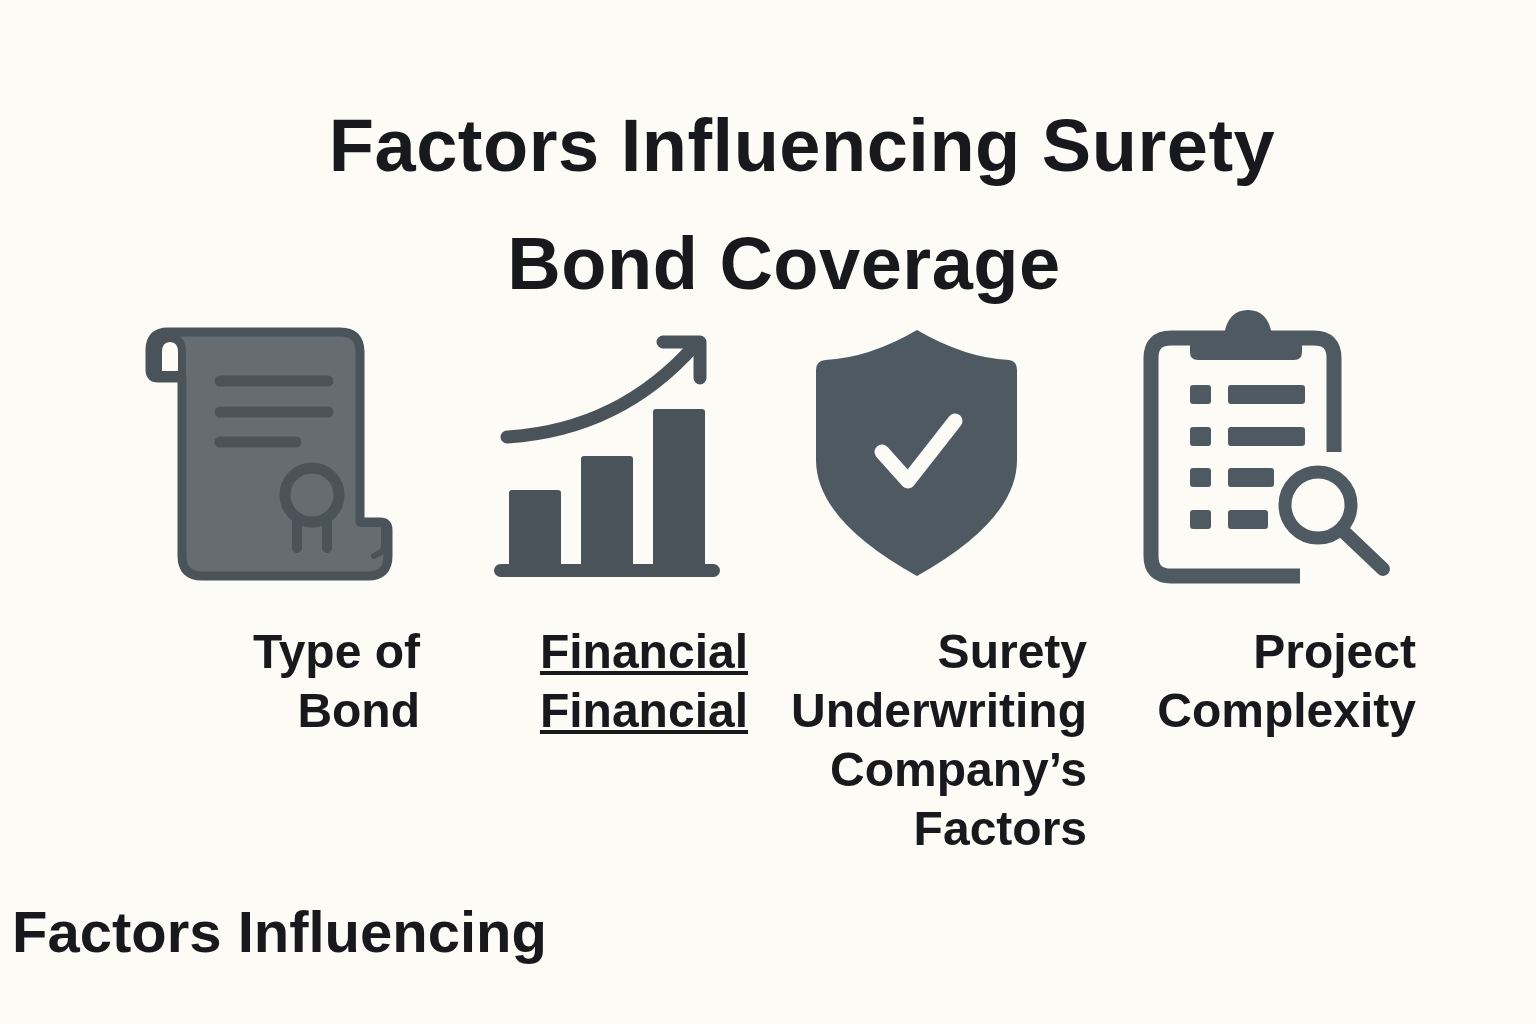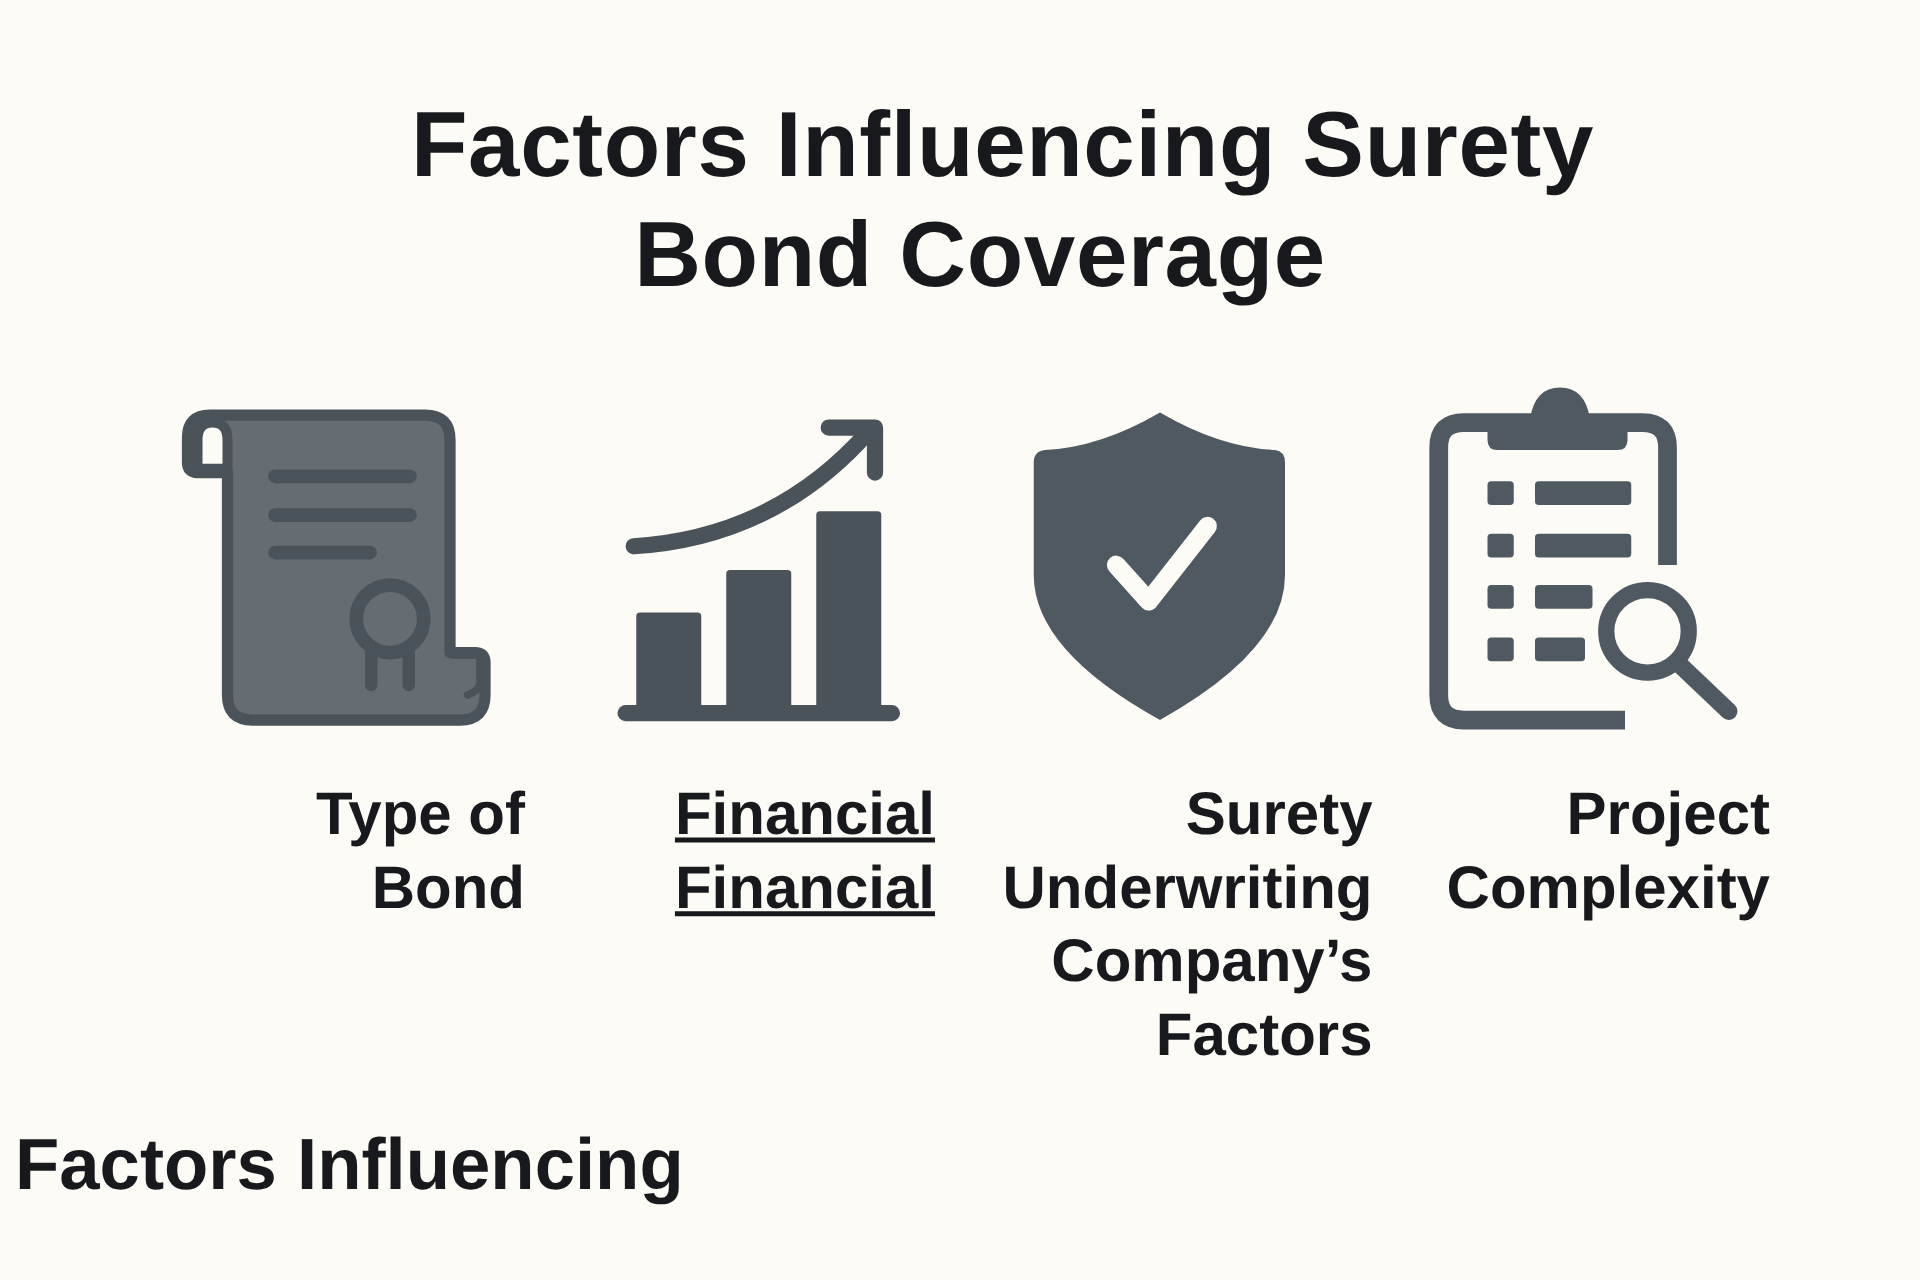--- a/index.html
+++ b/index.html
@@ -20,21 +20,21 @@
       left: 0;
       width: 1536px;
       top: 72px;
       text-align: center;
       font-weight: 700;
       font-size: 74px;
       line-height: 88px;
       letter-spacing: 0.5px;
       margin: 0;
     }
-    .title span { display: block; }
+    .title span { display: block; margin-top: 30px; }
     .title .l1 { padding-left: 68px; }
     .title .l2 { padding-left: 32px; }
 
     .factor {
       position: absolute;
       top: 300px;
       text-align: center;
     }
     .icon {
       position: absolute;
@@ -110,21 +110,21 @@
       <path d="M507 437 Q620 430 695 345"></path>
       <polyline points="663,342 700,342 700,378"></polyline>
     </g>
   </svg>
   <div class="label" style="left:468px;width:280px;top:322px;text-decoration:underline;">
     <span>Financial</span>
     <span>Financial</span>
   </div>
 </div>
 
-<div class="factor" style="left:16px;width:1348px;height:600px;">
+<div class="factor" style="left:5px;width:1348px;height:600px;">
   <svg class="icon" width="1536" height="300" viewBox="0 0 1536 300" style="left:0;top:0;">
     <path transform="translate(0,-300)" d="M912 330 Q960 358 1004 360 Q1012 361 1012 370 L1012 460 Q1012 520 912 576 Q811 520 811 460 L811 370 Q811 361 820 360 Q864 358 912 330 Z" fill="#4f5961"></path>
     <polyline transform="translate(0,-300)" points="877,452 903,481 950,421" fill="none" stroke="#fcfbf6" stroke-width="15" stroke-linecap="round" stroke-linejoin="round"></polyline>
   </svg>
   <div class="label" style="left:762px;width:320px;top:322px;">
     <span>Surety</span>
     <span>Underwriting</span>
     <span>Company’s</span>
     <span>Factors</span>
   </div>

